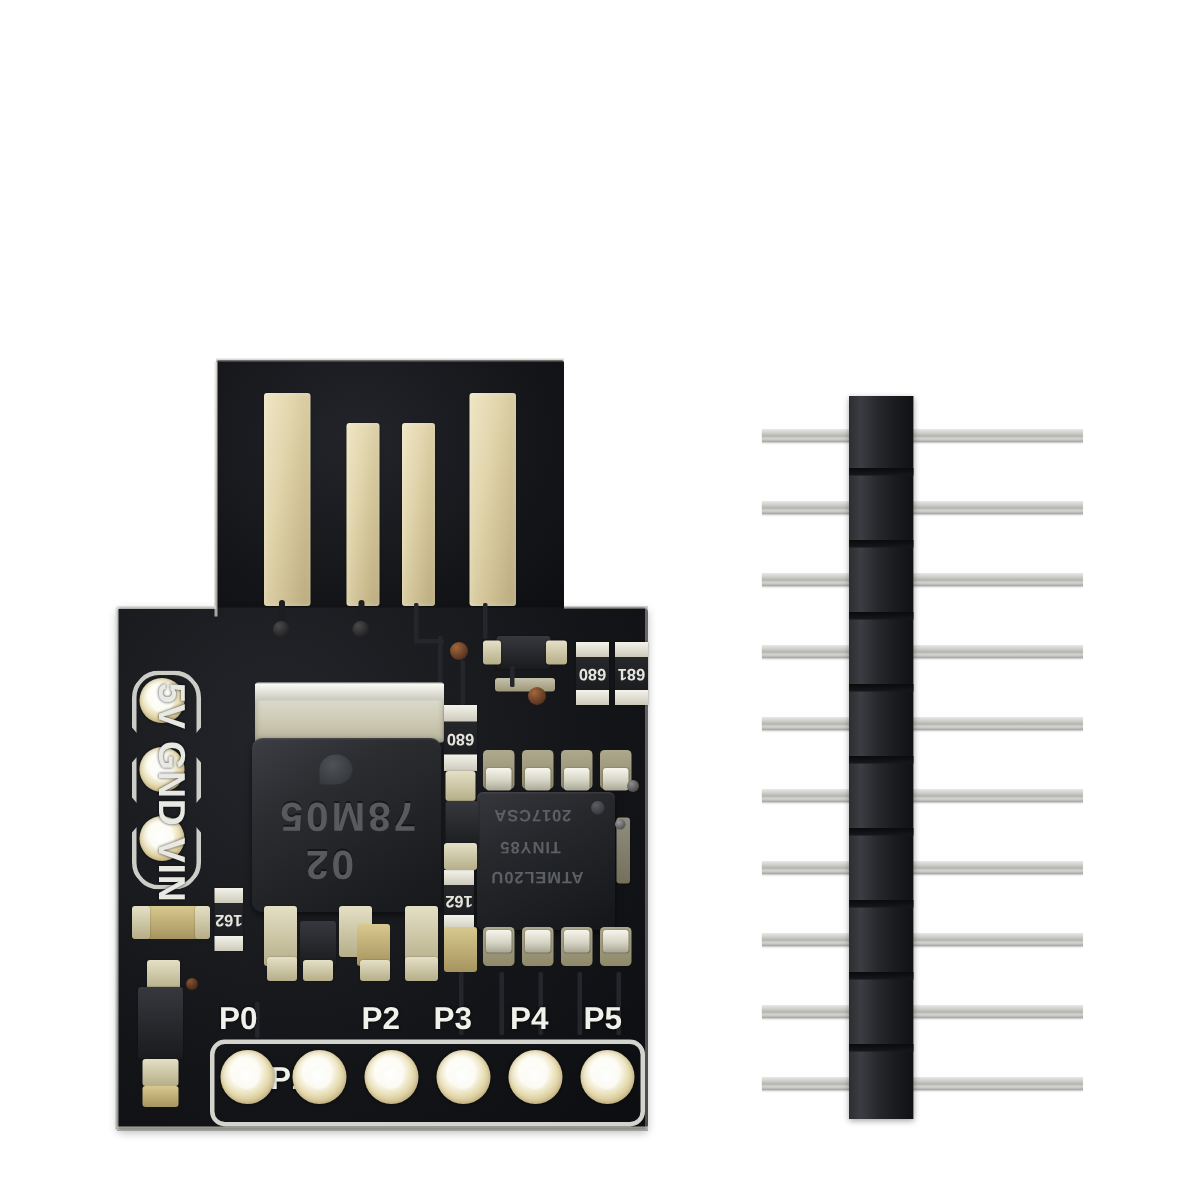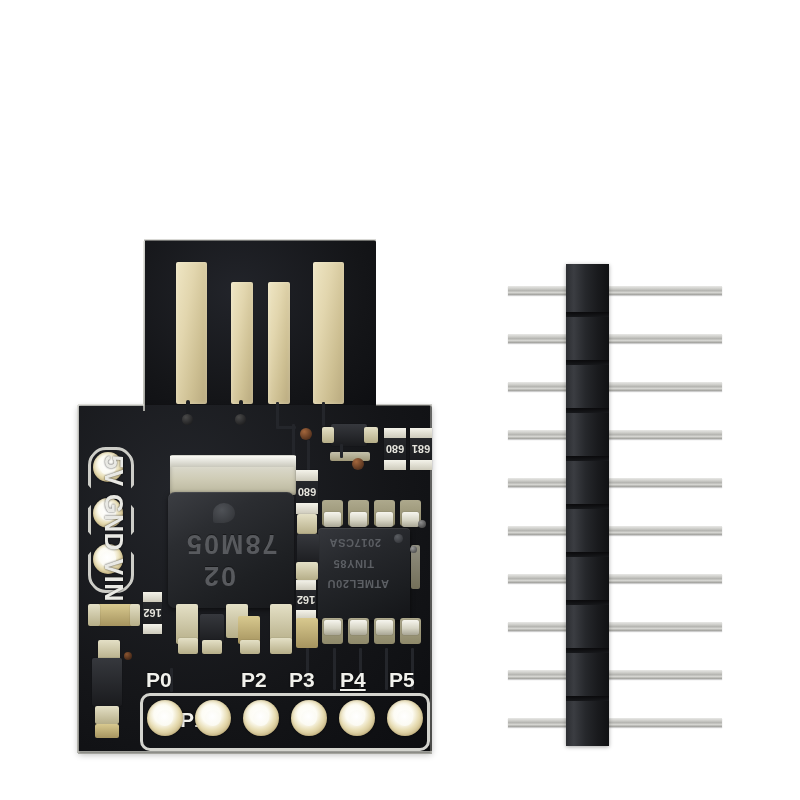--- a/index.html
+++ b/index.html
@@ -352,21 +352,21 @@
     <div class="trace" style="left:385px;top:648px;width:3px;height:42px;"></div>
     <div class="trace" style="left:411px;top:648px;width:3px;height:42px;"></div>
     <div class="trace" style="left:170px;top:668px;width:3px;height:24px;"></div>
 
     <div class="bottom-outline"></div>
 
     <div class="plabel" style="left:146px;top:668px;">P0</div>
     <div class="plabel" style="left:180px;top:668px;margin-top:40px;">P1</div>
     <div class="plabel" style="left:241px;top:668px;">P2</div>
     <div class="plabel" style="left:289px;top:668px;">P3</div>
-    <div class="plabel" style="left:340px;top:668px;text-decoration:underline;">P4</div>
+    <div class="plabel" style="left:340px;top:668px;">P4</div>
     <div class="plabel" style="left:389px;top:668px;">P5</div>
 
     <div class="thruhole" style="left:147px;top:700px;width:36px;height:36px;"></div>
     <div class="th-inner" style="left:157px;top:710px;"></div>
     <div class="thruhole" style="left:195px;top:700px;width:36px;height:36px;"></div>
     <div class="th-inner" style="left:205px;top:710px;"></div>
     <div class="thruhole" style="left:243px;top:700px;width:36px;height:36px;"></div>
     <div class="th-inner" style="left:253px;top:710px;"></div>
     <div class="thruhole" style="left:291px;top:700px;width:36px;height:36px;"></div>
     <div class="th-inner" style="left:301px;top:710px;"></div>

